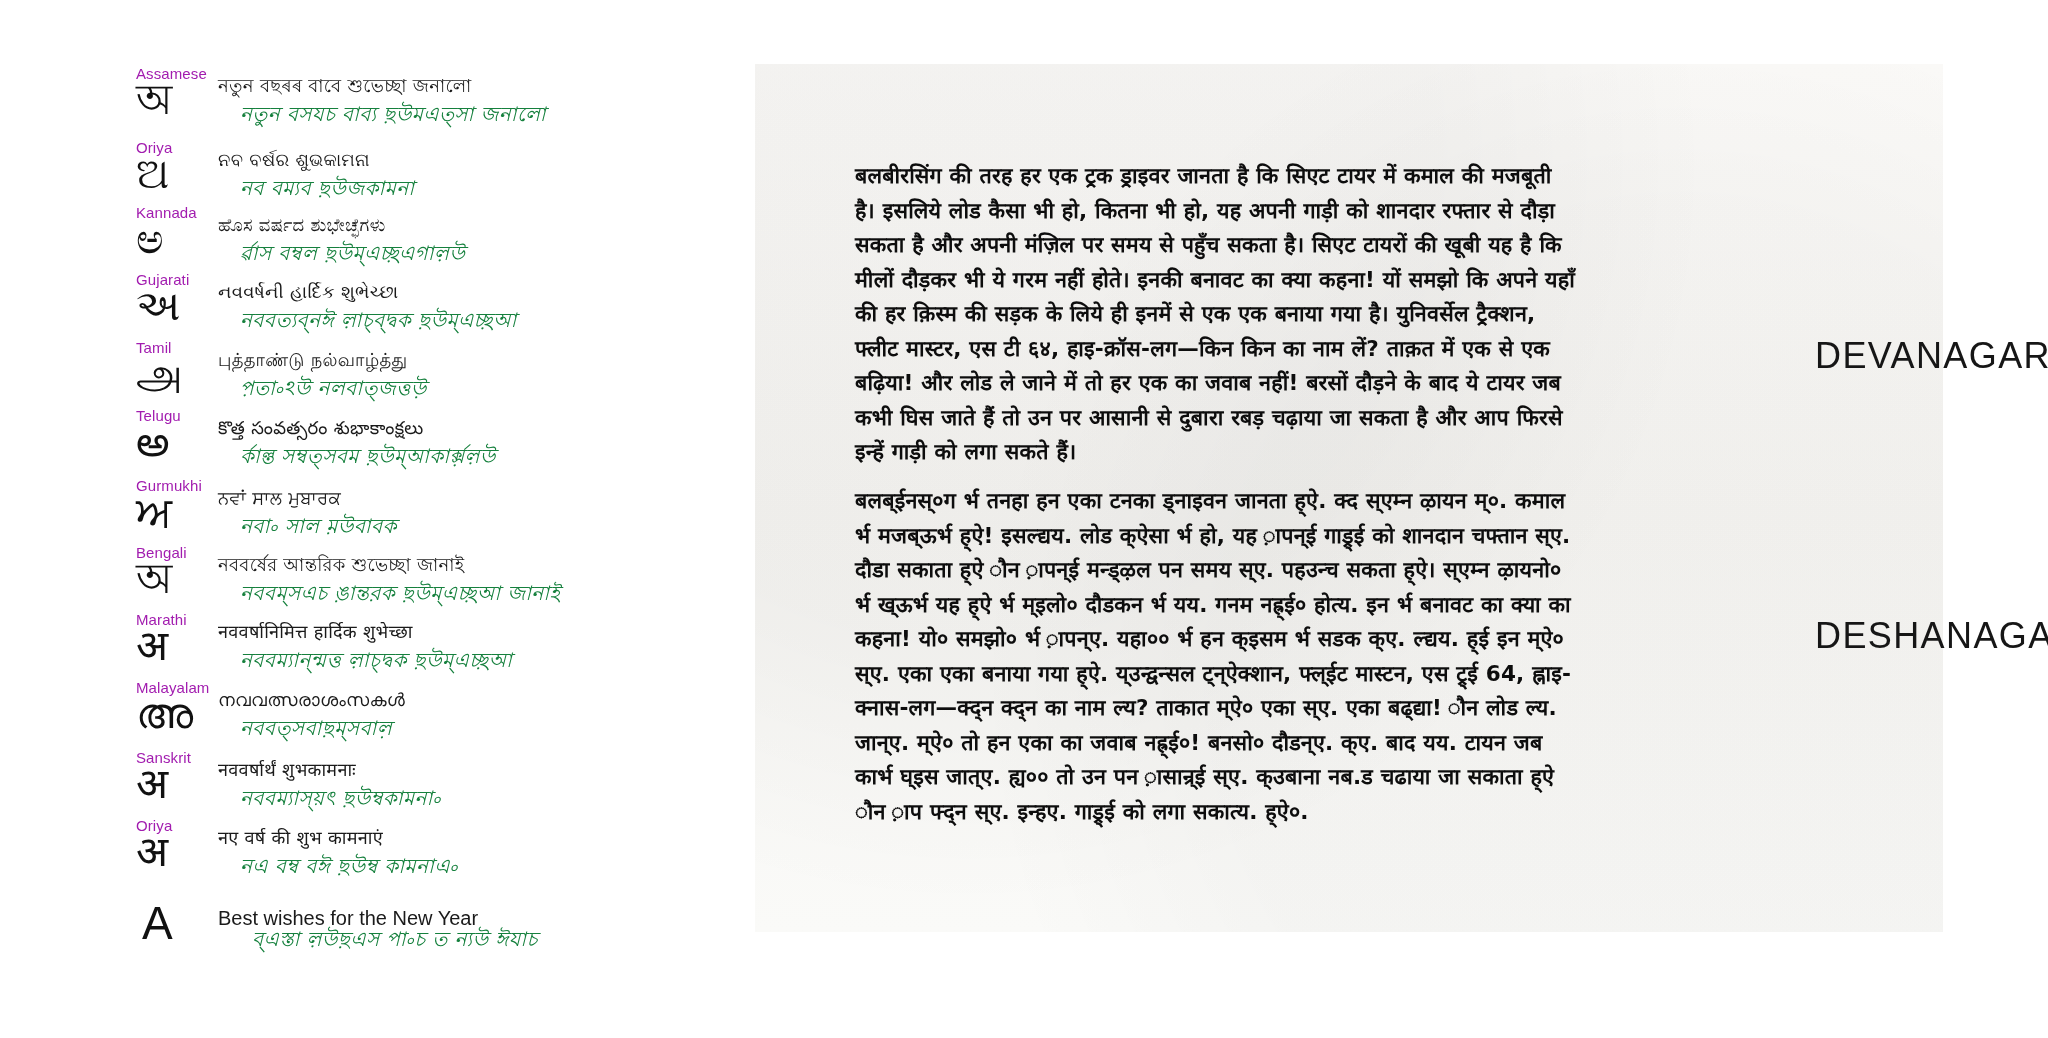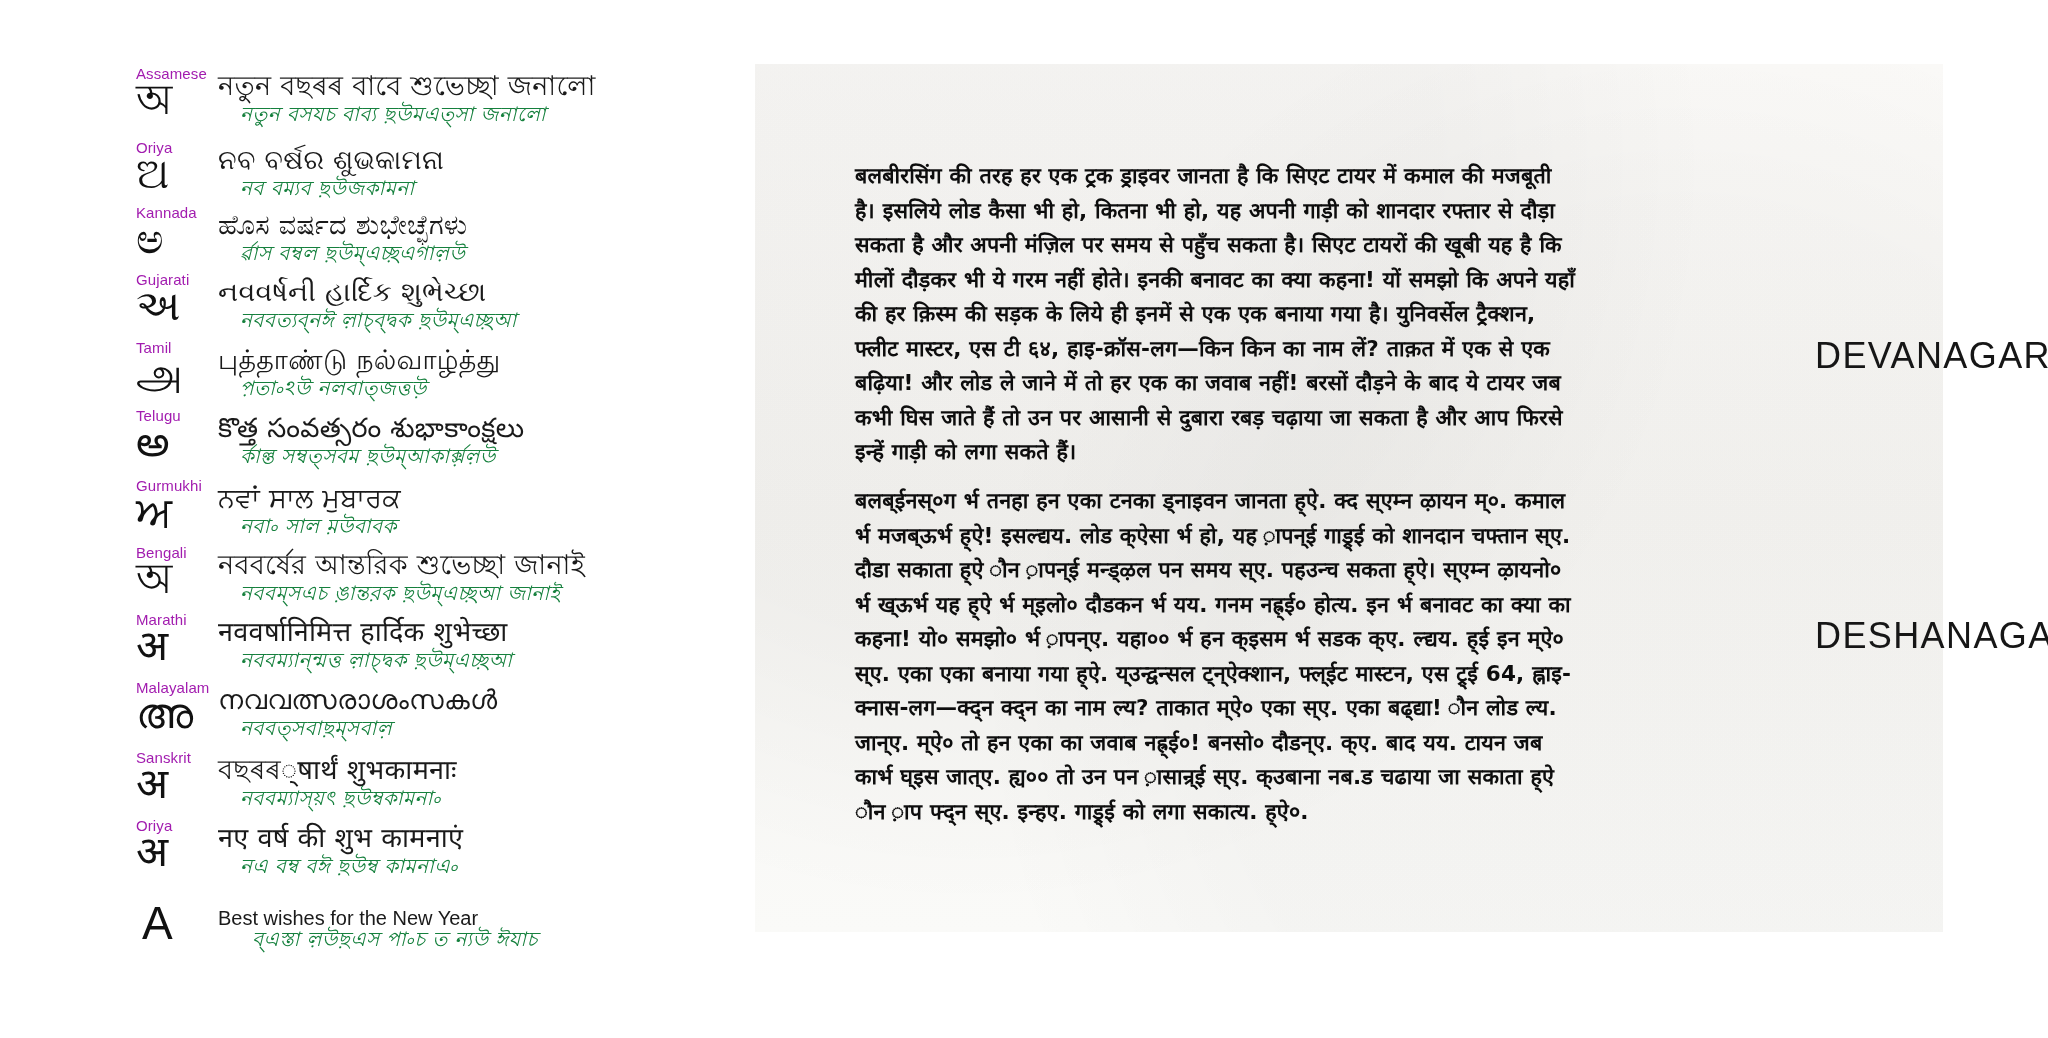--- a/index.html
+++ b/index.html
@@ -36,21 +36,21 @@
     font-family:"DejaVu Sans","Liberation Sans",sans-serif;
     font-size:42px;
     line-height:44px;
     color:#111111;
     white-space:nowrap;
   }
   .row-native{
     position:absolute;
     left:218px;top:4px;
     font-family:"DejaVu Sans","Liberation Sans",sans-serif;
-    font-size:27px;
+    font-size:18px;
     line-height:32px;
     color:#1a1a1a;
     white-space:nowrap;
     letter-spacing:.3px;
   }
   .row-translit{
     position:absolute;
     left:240px;top:36px;
     font-family:"DejaVu Sans","Liberation Sans",sans-serif;
     font-size:20px;
@@ -183,21 +183,21 @@
       </div>
       <div class="script-row" style="top: 680px;">
         <div class="row-label">Malayalam</div>
         <div class="row-glyph">അ</div>
         <div class="row-native">നവവത്സരാശംസകൾ</div>
         <div class="row-translit">নববত্সবাছ়ম্সবা়ল</div>
       </div>
       <div class="script-row" style="top: 750px;">
         <div class="row-label">Sanskrit</div>
         <div class="row-glyph">अ</div>
-        <div class="row-native">বছৰৰ्षार्थं शुभकामनाः</div>
+        <div class="row-native">नववर्षार्थं शुभकामनाः</div>
         <div class="row-translit">নববম্যাস্য়ৎ ছ়উম্বকামনা৹</div>
       </div>
       <div class="script-row" style="top: 818px;">
         <div class="row-label">Oriya</div>
         <div class="row-glyph">अ</div>
         <div class="row-native">नए वर्ष की शुभ कामनाएं</div>
         <div class="row-translit">নএ বম্ব বঈ ছ়উম্ব কামনাএ৹</div>
       </div>
       <div class="script-row latin" style="top: 895px;">
         <div class="row-glyph">A</div>

